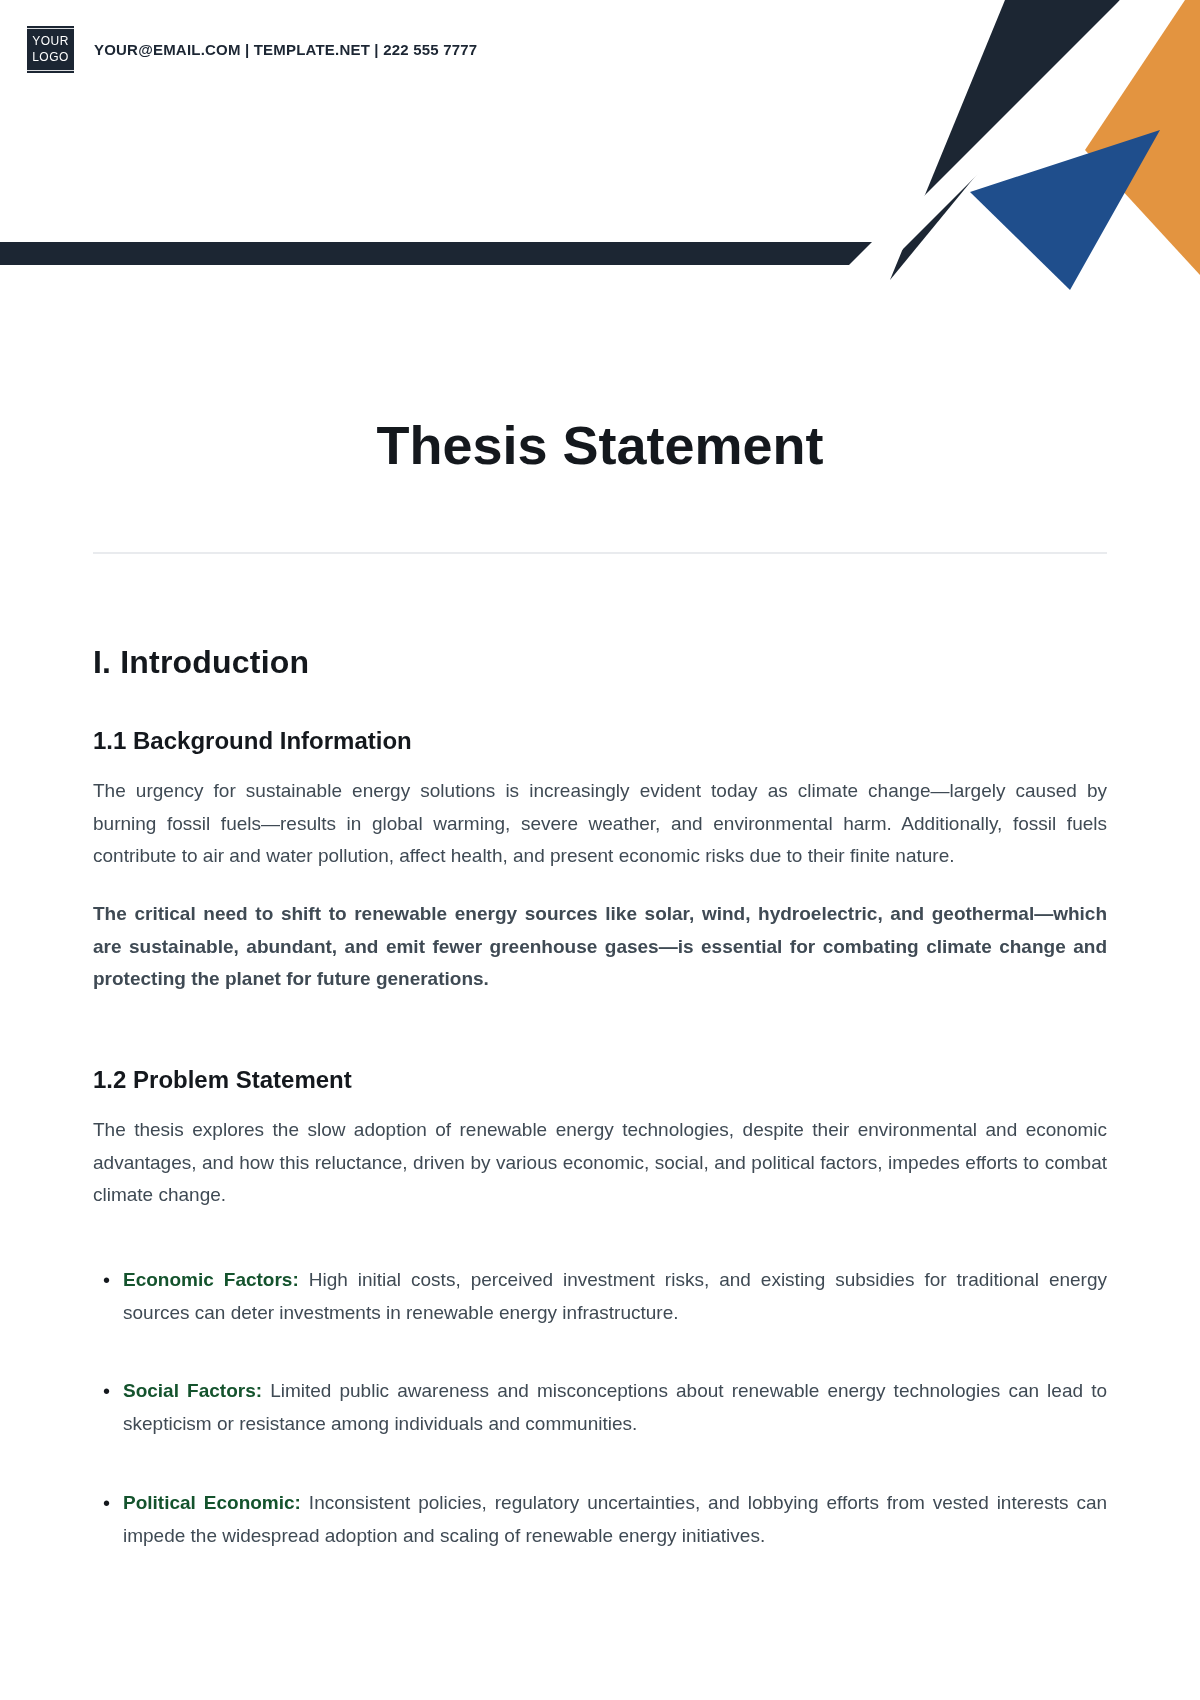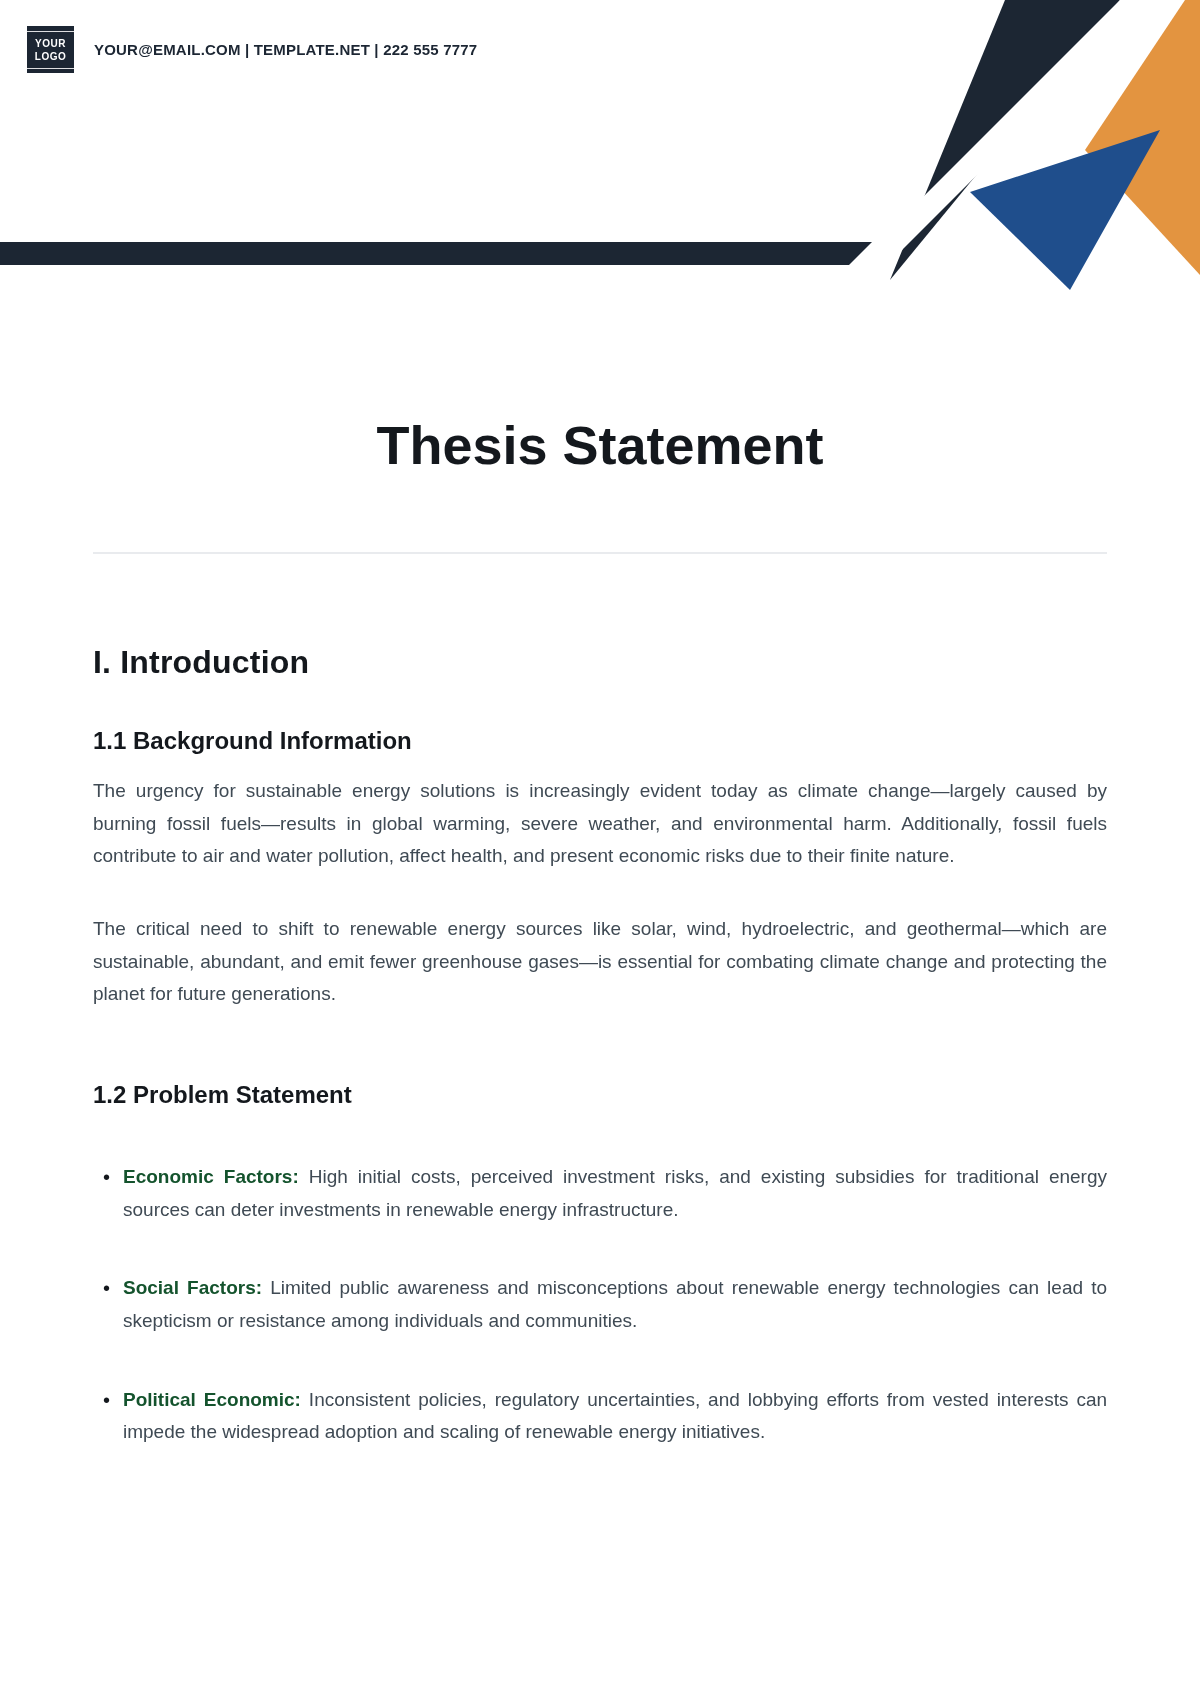--- a/index.html
+++ b/index.html
@@ -18,21 +18,21 @@
     position: absolute; left: 27px; top: 26px;
     width: 47px; height: 47px;
     background: #1C2633;
     display: flex; align-items: center; justify-content: center;
   }
   .logo-inner {
     border: 1px solid rgba(255,255,255,.85);
     padding: 5px 12px;
     text-align: center;
     color: #ffffff;
-    font-size: 10px; line-height: 1.3; font-weight: 700; letter-spacing: .5px;
+    font-size: 12px; line-height: 1.3; font-weight: 400; letter-spacing: .5px;
   }
   .contact {
     position: absolute; left: 94px; top: 41px;
     font-size: 15px; font-weight: 700; color: #1C2633; letter-spacing: .2px;
   }
   .main-title {
     position: absolute; top: 74px; left: 0; width: 100%;
     text-align: center;
     color: #1C2633;
     font-size: 54px; font-weight: 800; line-height: 1.3; letter-spacing: .5px;
@@ -58,21 +58,21 @@
   .h2 {
     font-size: 32px; font-weight: 700; color: #14181D;
     margin-top: 90px; letter-spacing: .2px;
   }
   .h3 { font-size: 24px; font-weight: 700; color: #14181D; margin-top: 46px; }
   .h3.second { margin-top: 70px; }
   .para {
     font-size: 19px; line-height: 1.72; color: #3F4A54;
     text-align: justify; margin-top: 20px;
   }
-  .para.gap { margin-top: 40px; }
+  .para.gap { margin-top: 25px; font-weight: bold; }
   .bullets { margin-top: 52px; }
   .bullet-item {
     position: relative; padding-left: 30px;
     font-size: 19px; line-height: 1.72; color: #3F4A54; text-align: justify;
   }
   .bullet-item + .bullet-item { margin-top: 46px; }
   .bullet-dot {
     position: absolute; left: 10px; top: -1px;
     font-size: 20px; color: #14181D;
   }
@@ -113,20 +113,21 @@
     <div class="h2">I. Introduction</div>
 
     <div class="h3">1.1 Background Information</div>
 
     <p class="para">The urgency for sustainable energy solutions is increasingly evident today as climate change—largely caused by burning fossil fuels—results in global warming, severe weather, and environmental harm. Additionally, fossil fuels contribute to air and water pollution, affect health, and present economic risks due to their finite nature.</p>
 
     <p class="para gap">The critical need to shift to renewable energy sources like solar, wind, hydroelectric, and geothermal—which are sustainable, abundant, and emit fewer greenhouse gases—is essential for combating climate change and protecting the planet for future generations.</p>
 
     <div class="h3 second">1.2 Problem Statement</div>
 
+    <p class="para">The thesis explores the slow adoption of renewable energy technologies, despite their environmental and economic advantages, and how this reluctance, driven by various economic, social, and political factors, impedes efforts to combat climate change.</p>
 
     <div class="bullets">
 
       <div class="bullet-item">
         <span class="bullet-dot">•</span>
         <span class="bullet-label">Economic Factors:</span>
         <span>High initial costs, perceived investment risks, and existing subsidies for traditional energy sources can deter investments in renewable energy infrastructure.</span>
       </div>
 
       <div class="bullet-item">

